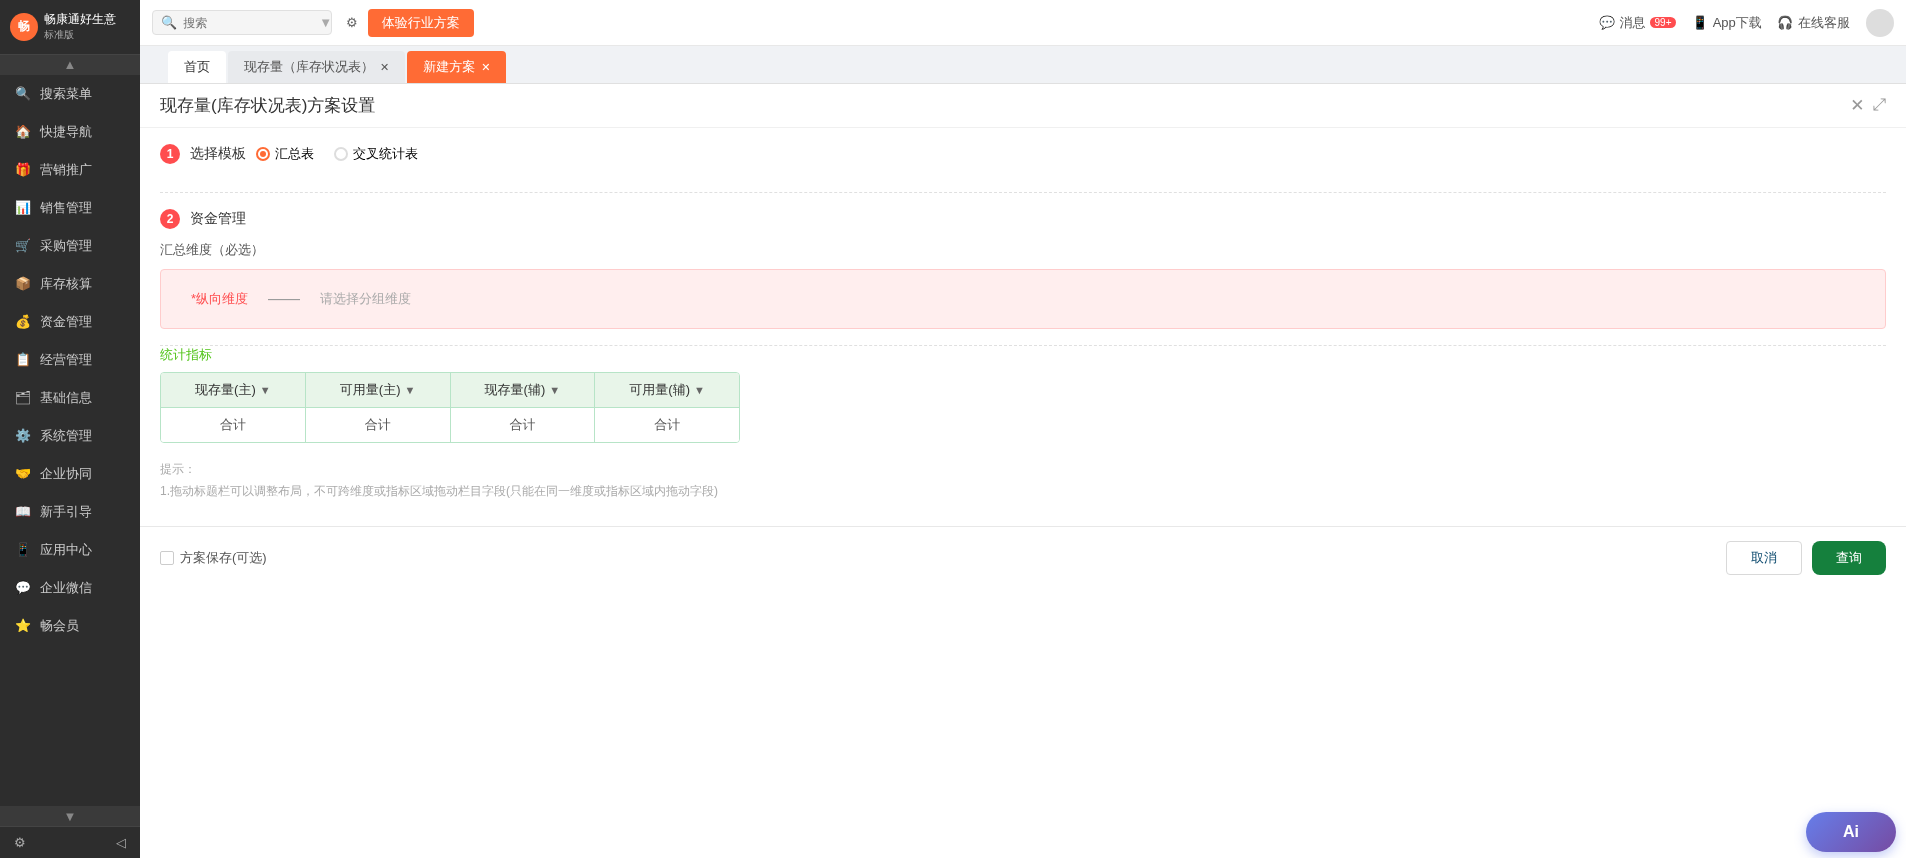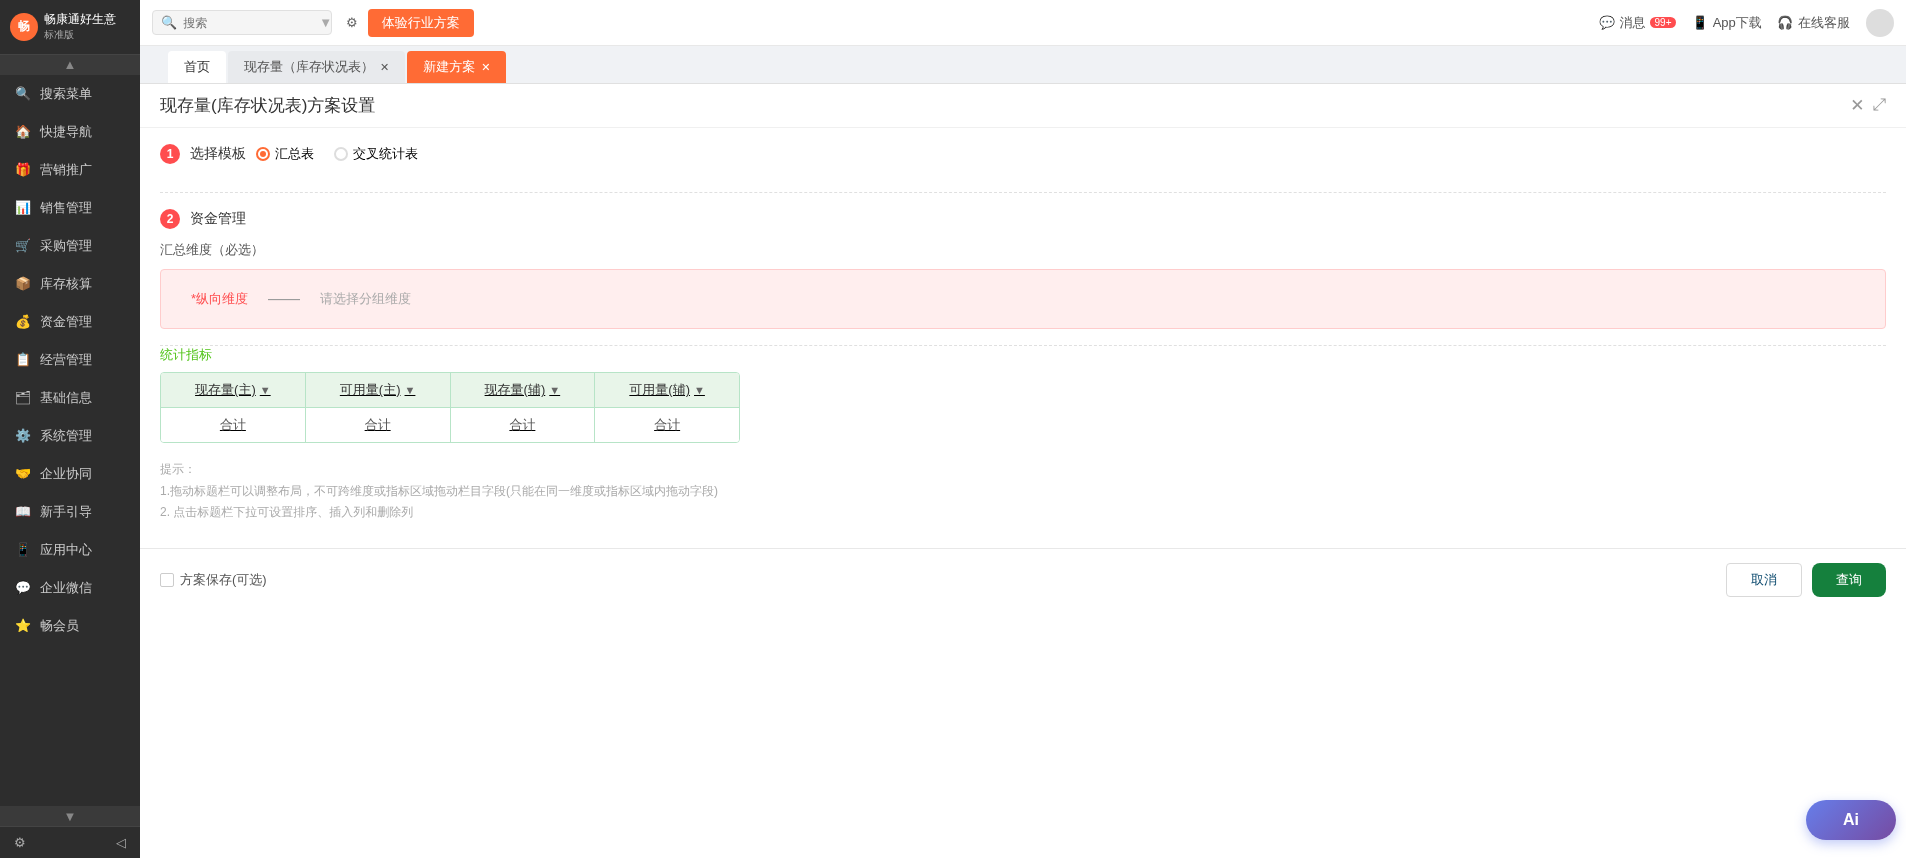--- a/index.html
+++ b/index.html
@@ -236,21 +236,20 @@
     }
 
     .stats-section { padding: 0 20px; }
     .stats-label { color: #52c41a; font-size: 13px; font-weight: 500; margin-bottom: 8px; }
 
     .stats-table {
       border: 1px solid #b7e4c7;
       border-radius: 4px;
       overflow: hidden;
       width: 580px;
-      text-decoration: underline;
     }
     .stats-table-header {
       display: flex;
       background: #e8f5e9;
     }
     .stats-col {
       flex: 1;
       padding: 8px 12px;
       display: flex; align-items: center; justify-content: center;
       gap: 4px;
@@ -305,21 +304,21 @@
       color: white;
       border: none;
       border-radius: 8px;
       cursor: pointer;
       font-size: 13px;
     }
 
     
     .ai-float {
       position: fixed;
-      bottom: 18px;
+      bottom: 6px;
       right: 10px;
       width: 90px;
       height: 40px;
       background: linear-gradient(135deg, #667eea 0%, #764ba2 100%);
       border-radius: 20px;
       display: flex; align-items: center; justify-content: center;
       color: white;
       font-size: 16px;
       font-weight: bold;
       cursor: pointer;
@@ -534,21 +533,20 @@
             <div class="stats-cell">合计</div>
             <div class="stats-cell">合计</div>
             <div class="stats-cell">合计</div>
           </div>
         </div>
       </div>
 
       <div class="tips-section">
         <div style="display:inline;">提示：</div>
         <div>1.拖动标题栏可以调整布局，不可跨维度或指标区域拖动栏目字段(只能在同一维度或指标区域内拖动字段)</div>
-        <div>2. 点击标题栏下拉可设置排序、插入列和删除列</div>
       </div>
 
       <div class="bottom-bar">
         <div class="save-option">
           <div class="checkbox-box"></div>
           <span>方案保存(可选)</span>
         </div>
         <div class="bottom-buttons">
           <button class="btn-cancel">取消</button>
           <button class="btn-query">查询</button>

